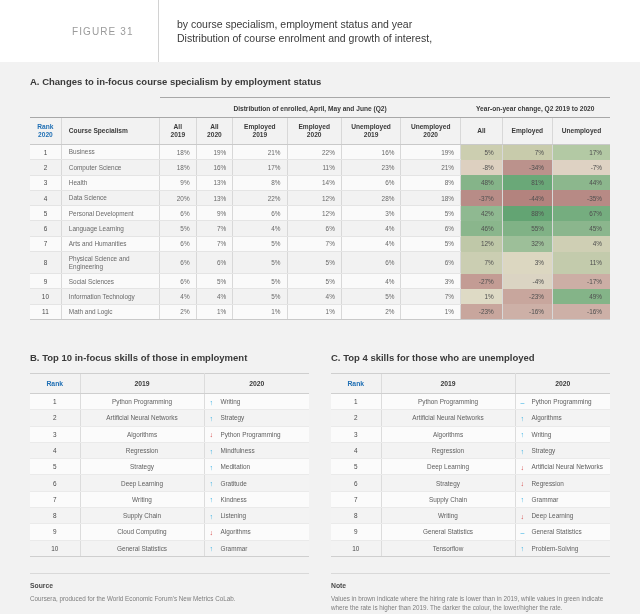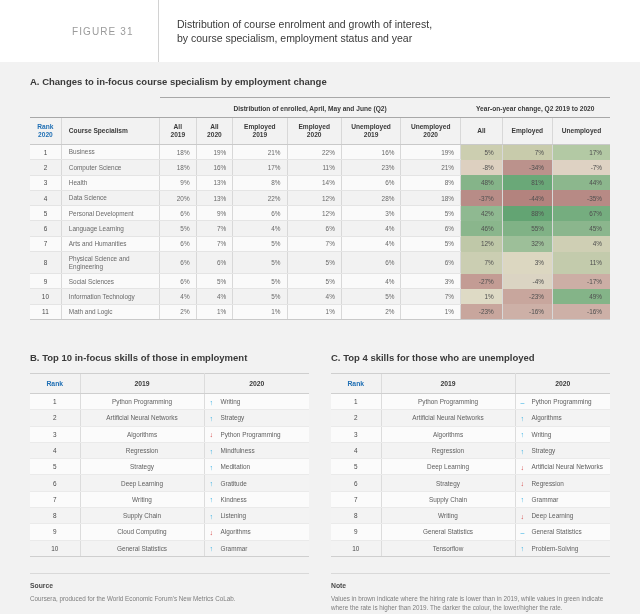--- a/index.html
+++ b/index.html
@@ -149,28 +149,28 @@
 </style>
 </head>
 <body>
 
 <div class="page">
 
   <div class="header">
     <div class="fig-label">FIGURE 31</div>
     <div class="fig-divider"></div>
     <div>
+      <div class="fig-title">by course specialism, employment status and year</div>
       <div class="fig-title">Distribution of course enrolment and growth of interest,</div>
-      <div class="fig-title">by course specialism, employment status and year</div>
     </div>
   </div>
 
   <div class="body">
 
-    <div class="section-title">A. Changes to in-focus course specialism by employment change</div>
+    <div class="section-title">A. Changes to in-focus course specialism by employment status</div>
 
     <table class="tblA">
       <colgroup>
         <col style="width:30px">
           <col style="width:94px">
         <col style="width:35px">
           <col style="width:35px">
         <col style="width:52px">
           <col style="width:52px">
         <col style="width:57px">

